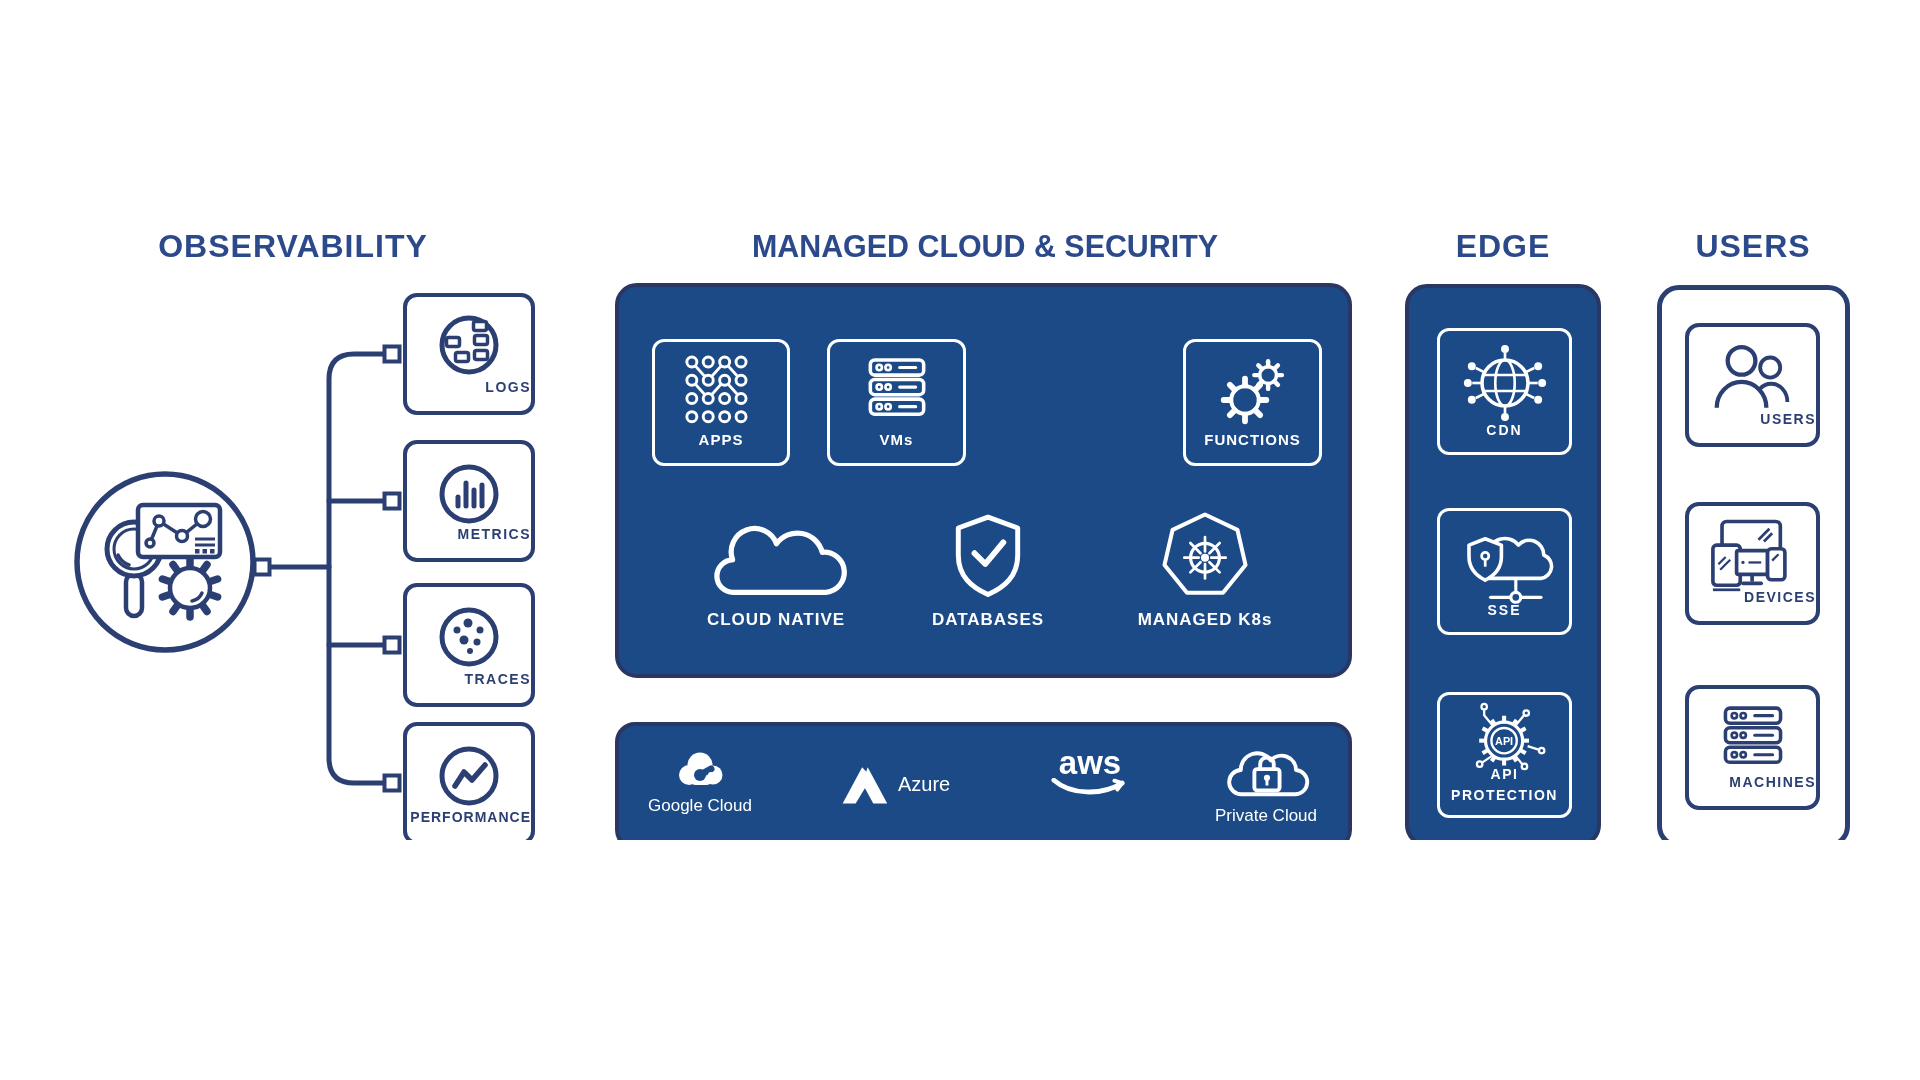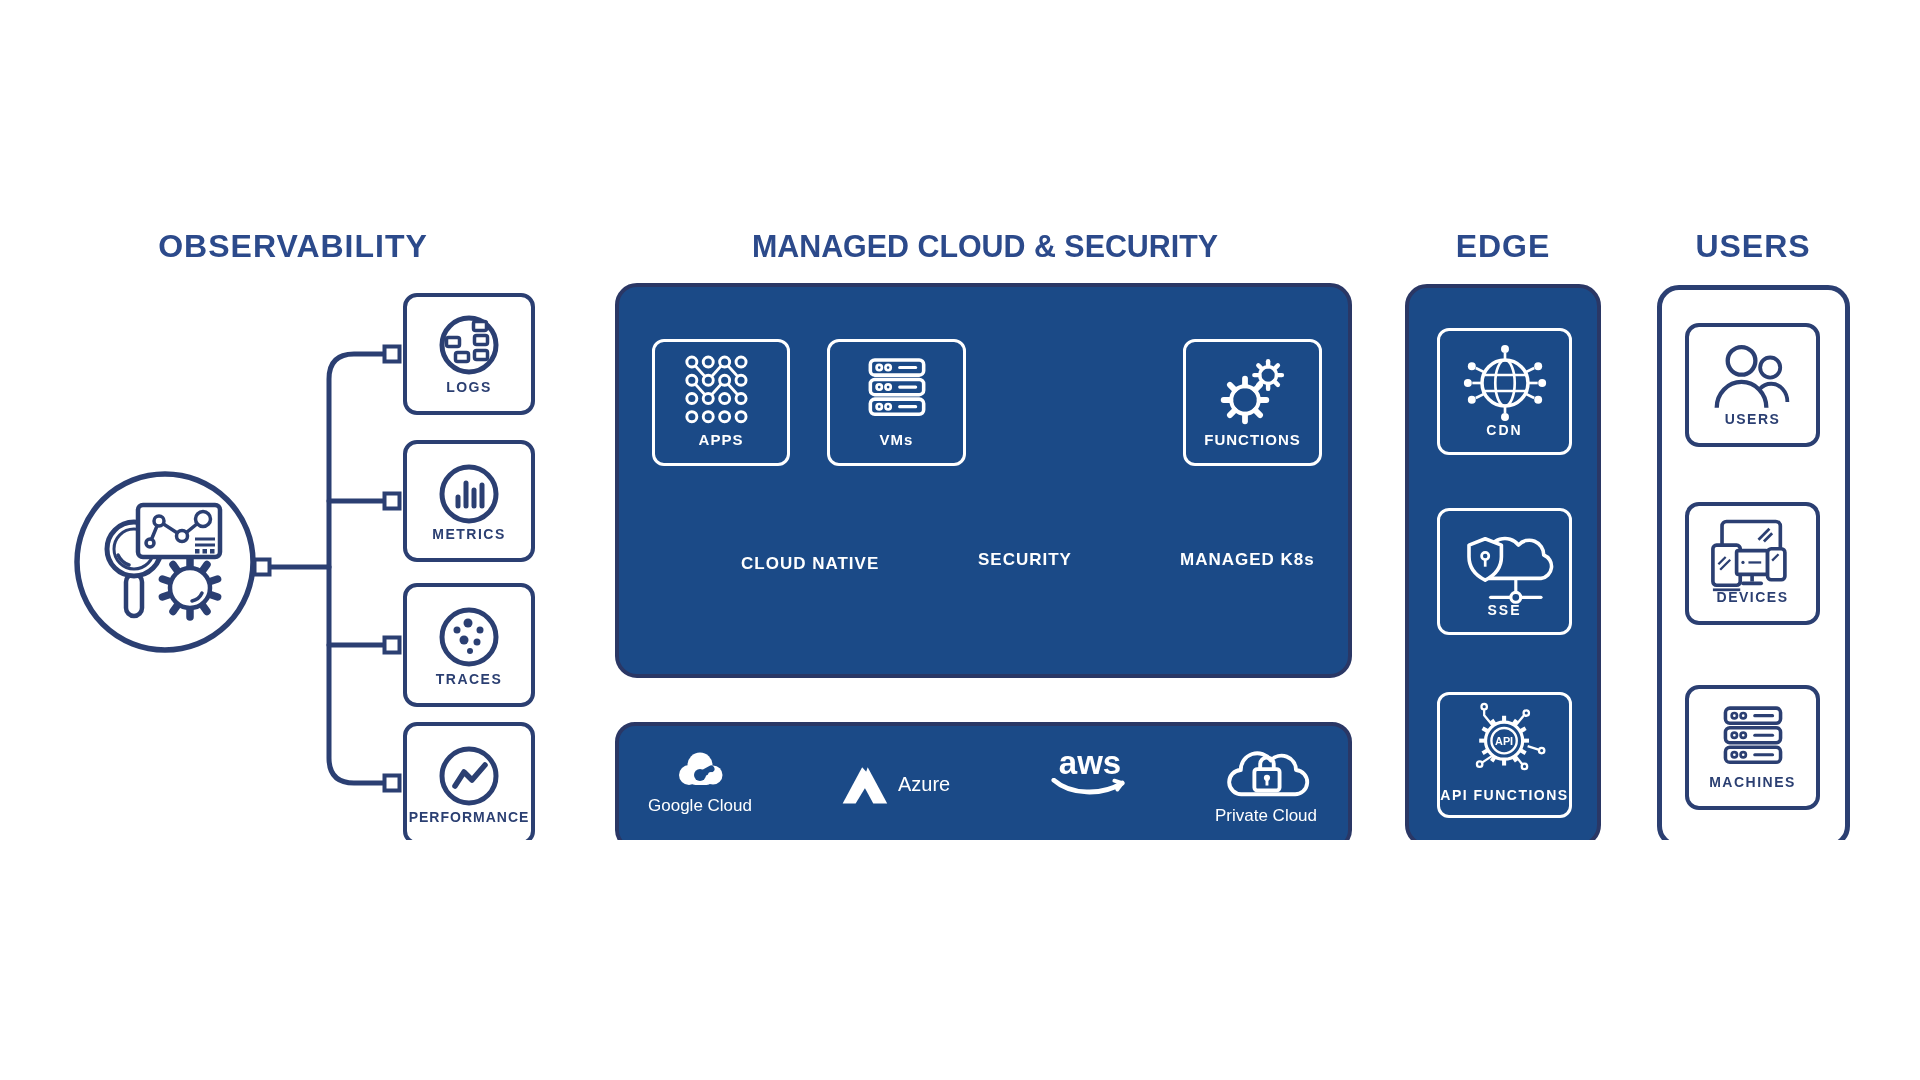--- a/index.html
+++ b/index.html
@@ -6,29 +6,29 @@
   .canvas{position:relative;width:1920px;height:840px;background:#ffffff;overflow:hidden;
           font-family:"Liberation Sans","DejaVu Sans",sans-serif;padding-left:33px;}
   .abs{position:absolute;}
   .title{position:absolute;text-align:center;font-weight:800;font-size:32px;color:#2c4a8b;letter-spacing:1px;}
   .title.condensed{transform:scaleX(.95);letter-spacing:0;}
   
   .panel-blue{position:absolute;background:#1b4a87;border:4px solid #2a3765;border-radius:22px;box-sizing:border-box;}
   .panel-outline{position:absolute;background:#ffffff;border:5px solid #2b3f72;border-radius:22px;box-sizing:border-box;}
   
   .box-white{position:absolute;background:#ffffff;border:4px solid #2b3f72;border-radius:14px;box-sizing:border-box;
-             display:flex;flex-direction:column;align-items:center;justify-content:flex-end;}
+             display:flex;flex-direction:column;align-items:flex-end;justify-content:flex-end;}
   .box-white .lbl{color:#2b3f72;font-weight:700;font-size:14px;letter-spacing:1.5px;margin-bottom:16px;text-align:center;}
   .box-white .ico{position:absolute;top:12px;left:0;right:0;display:flex;justify-content:center;}
   
   .box-blue{position:absolute;border:3px solid #ffffff;border-radius:12px;box-sizing:border-box;
             display:flex;flex-direction:column;align-items:center;justify-content:flex-end;}
   .box-blue .lbl{color:#ffffff;font-weight:600;font-size:15px;letter-spacing:1px;margin-bottom:12px;text-align:center;line-height:1.45;}
   .box-blue .ico{position:absolute;top:10px;left:0;right:0;display:flex;justify-content:center;}
-  .figure{position:absolute;display:flex;flex-direction:row;align-items:center;gap:40px;}
+  .figure{position:absolute;display:flex;flex-direction:column;align-items:center;}
   .figure .lbl{color:#ffffff;font-weight:700;font-size:17px;letter-spacing:1px;margin-top:10px;white-space:nowrap;}
   .provider{position:absolute;display:flex;flex-direction:column;align-items:center;color:#fff;}
   .provider .ptext{font-size:17px;font-weight:500;color:#ffffff;margin-top:4px;white-space:nowrap;}
   .azure-row{position:absolute;display:flex;align-items:center;gap:8px;color:#fff;}
   .azure-row .aztext{font-size:20px;font-weight:400;color:#ffffff;}
   .aws-col{position:absolute;display:flex;flex-direction:column;align-items:center;color:#fff;}
   .aws-col .awstext{font-size:33px;font-weight:700;line-height:.9;letter-spacing:0;}
   svg{display:block;}
 </style>
 </head>
@@ -259,21 +259,21 @@
       <path d="M25,78 a17,17 0 0 1 -1,-34 a24,24 0 0 1 46,-17 a27,27 0 0 1 48,9 a18,18 0 0 1 4,42 z" fill="none" stroke="#ffffff" stroke-width="5.5" stroke-linejoin="round"></path>
     </svg>
     <div class="lbl">CLOUD NATIVE</div>
   </div>
 
   <div class="figure" style="left:938px;top:510px;width:100px;">
     <svg width="84" height="90" viewBox="0 0 90 100">
       <path d="M45,8 L78,20 V50 C78,74 63,86 45,94 C27,86 12,74 12,50 V20 Z" fill="none" stroke="#ffffff" stroke-width="5.5" stroke-linejoin="round"></path>
       <path d="M30,48 L42,60 L62,36" fill="none" stroke="#ffffff" stroke-width="6.5" stroke-linecap="round" stroke-linejoin="round"></path>
     </svg>
-    <div class="lbl">SECURITY</div>
+    <div class="lbl">DATABASES</div>
   </div>
 
   <div class="figure" style="left:1140px;top:510px;width:130px;">
     <svg width="92" height="90" viewBox="0 0 100 100">
       <polygon points="50,5 14,22 5,61 30,92 70,92 95,61 86,22" fill="none" stroke="#ffffff" stroke-width="4.5" stroke-linejoin="round"></polygon>
       <circle cx="50" cy="53" r="16" fill="none" stroke="#ffffff" stroke-width="3.5"></circle>
       <circle cx="50" cy="53" r="4.5" fill="#ffffff"></circle>
       <g stroke="#ffffff" stroke-width="3" stroke-linecap="round">
         <line x1="57" y1="53" x2="73" y2="53"></line>
           <line x1="54.9" y1="48" x2="66.3" y2="36.7"></line>
@@ -414,21 +414,21 @@
             <circle cx="32" cy="8.5" r="3"></circle>
               <circle cx="78.5" y="0" cy="15.5" r="3"></circle>
             <circle cx="95.5" cy="57" r="3"></circle>
               <circle cx="76.5" cy="74.5" r="3"></circle>
               <circle cx="27" cy="72" r="3"></circle>
           </g>
         </g>
         <text x="54" y="50.5" text-anchor="middle" font-family="Liberation Sans, sans-serif" font-size="12" font-weight="700" fill="#ffffff">API</text>
       </svg>
     </div>
-    <div class="lbl" style="letter-spacing:1.5px;font-size:14px;margin-bottom:10px;">API FUNCTIONS</div>
+    <div class="lbl" style="letter-spacing:1.5px;font-size:14px;margin-bottom:10px;">API PROTECTION</div>
   </div>
 
   <div class="panel-outline" style="left:1657px;top:285px;width:193px;height:563px;"></div>
 
   <div class="box-white" style="left:1685px;top:323px;width:135px;height:124px;">
     <div class="ico" style="top:10px;">
       <svg width="96" height="84" viewBox="0 0 100 88">
         <circle cx="68" cy="32" r="10.5" fill="#ffffff" stroke="#2b3f72" stroke-width="4"></circle>
         <path d="M52,68 a17,19 0 0 1 34,0" fill="none" stroke="#2b3f72" stroke-width="4"></path>
         <path d="M12,74 a26,27 0 0 1 52,0 z" fill="#ffffff" stroke="none"></path>

